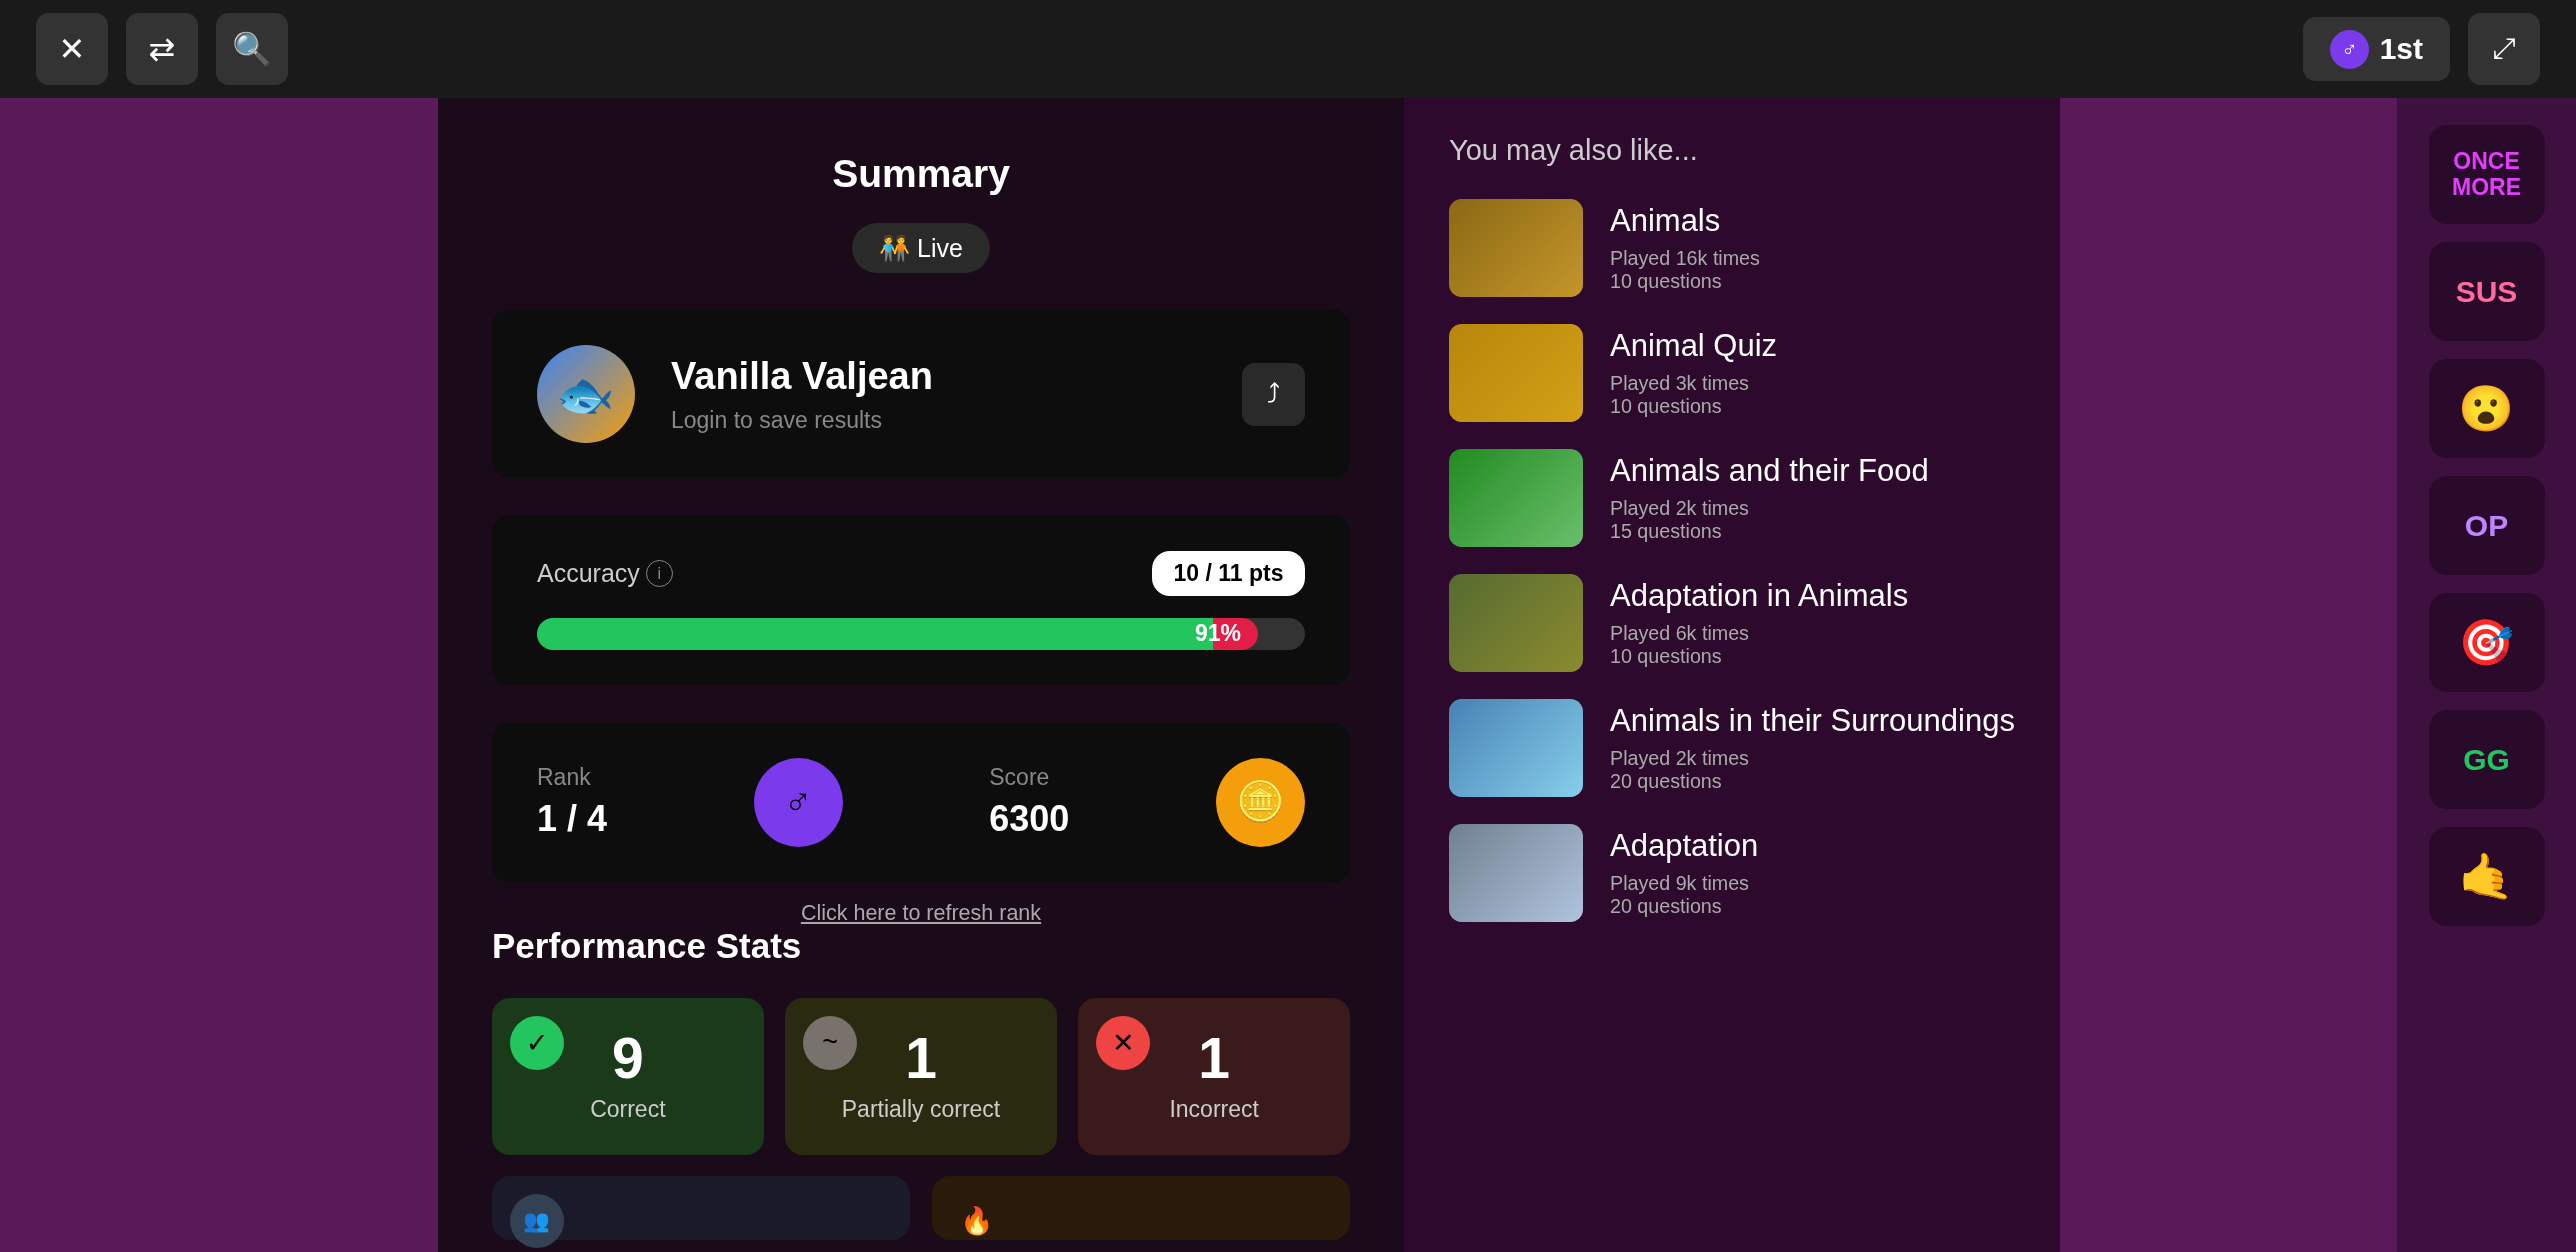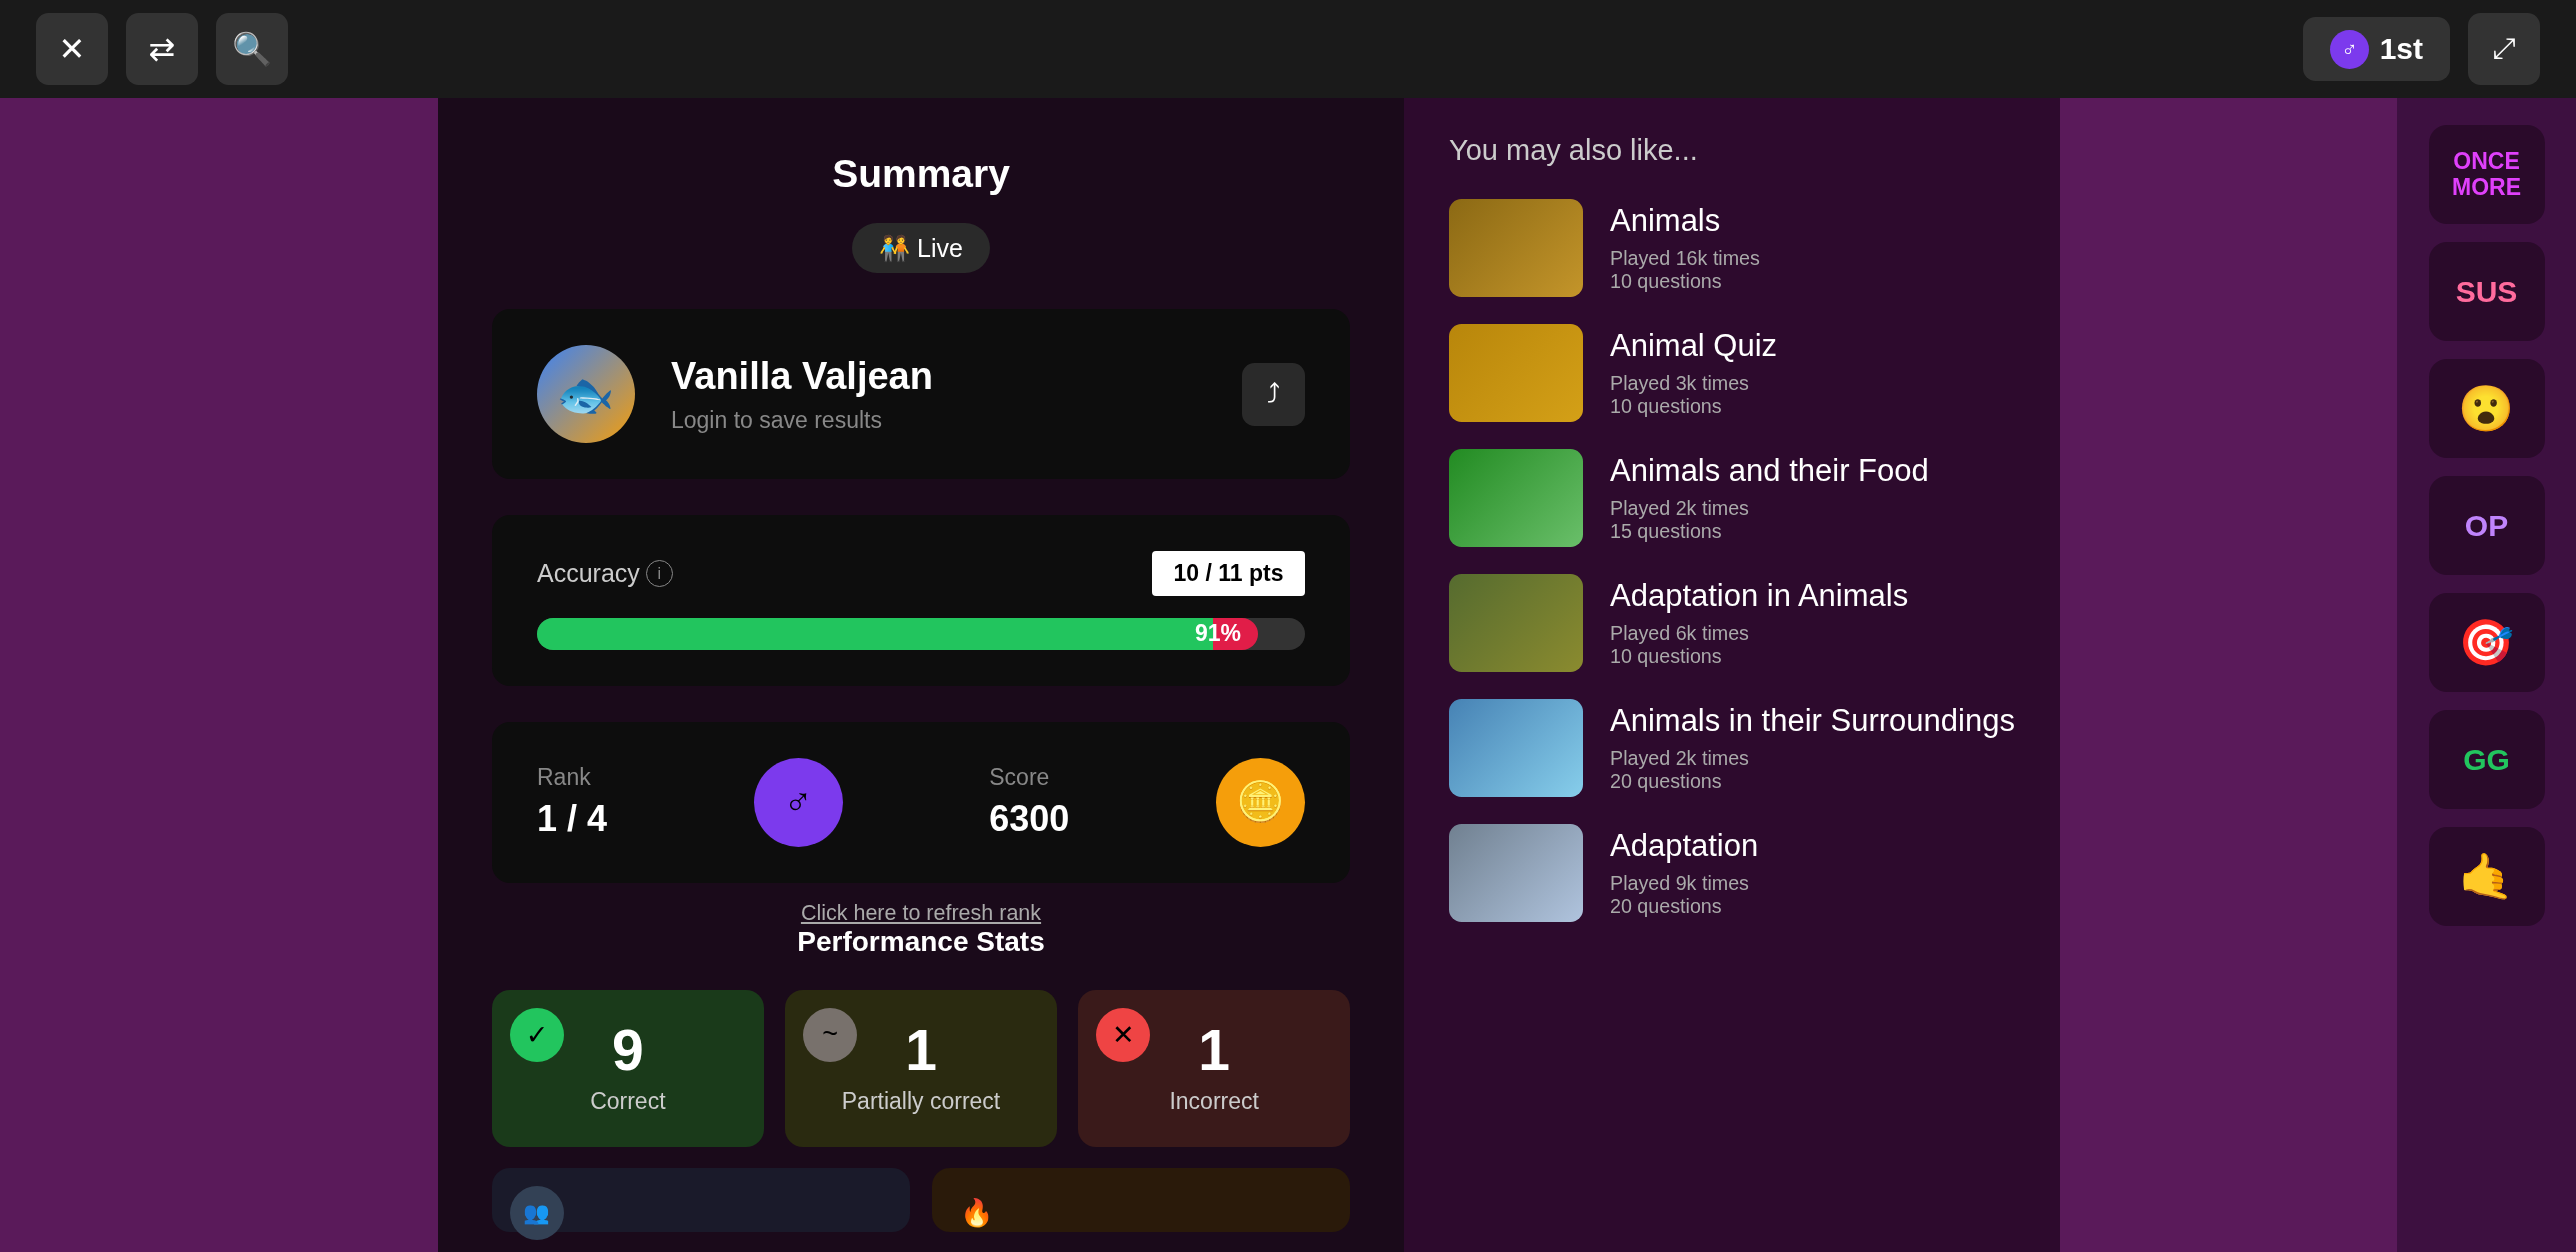--- a/index.html
+++ b/index.html
@@ -230,21 +230,21 @@
     .accuracy-label {
       color: #ccc;
       font-size: 25px;
       display: flex;
       align-items: center;
       gap: 6px;
     }
     .accuracy-pts {
       background: #fff;
       color: #000;
-      border-radius: 4px;
+      border-radius: 18px;
       padding: 9px 21.5px;
       font-size: 23px;
       font-weight: 700;
     }
     .progress-bar-bg {
       background: #333;
       border-radius: 18px;
       height: 32px;
       position: relative;
       overflow: visible;
@@ -319,23 +319,22 @@
       text-align: center;
       color: #aaa;
       font-size: 21.5px;
       text-decoration: underline;
       cursor: pointer;
     }
 
     
     .perf-title {
       color: #fff;
-      font-size: 28px;
-      font-weight: 700;
-      text-align: center;
+      font-size: 35px;
+      font-weight: 700;
       margin-bottom: 32px;
     }
     .stats-grid-top {
       display: grid;
       grid-template-columns: 1fr 1fr 1fr;
       gap: 21.5px;
       margin-bottom: 21.5px;
     }
     .stats-grid-bottom {
       display: grid;

